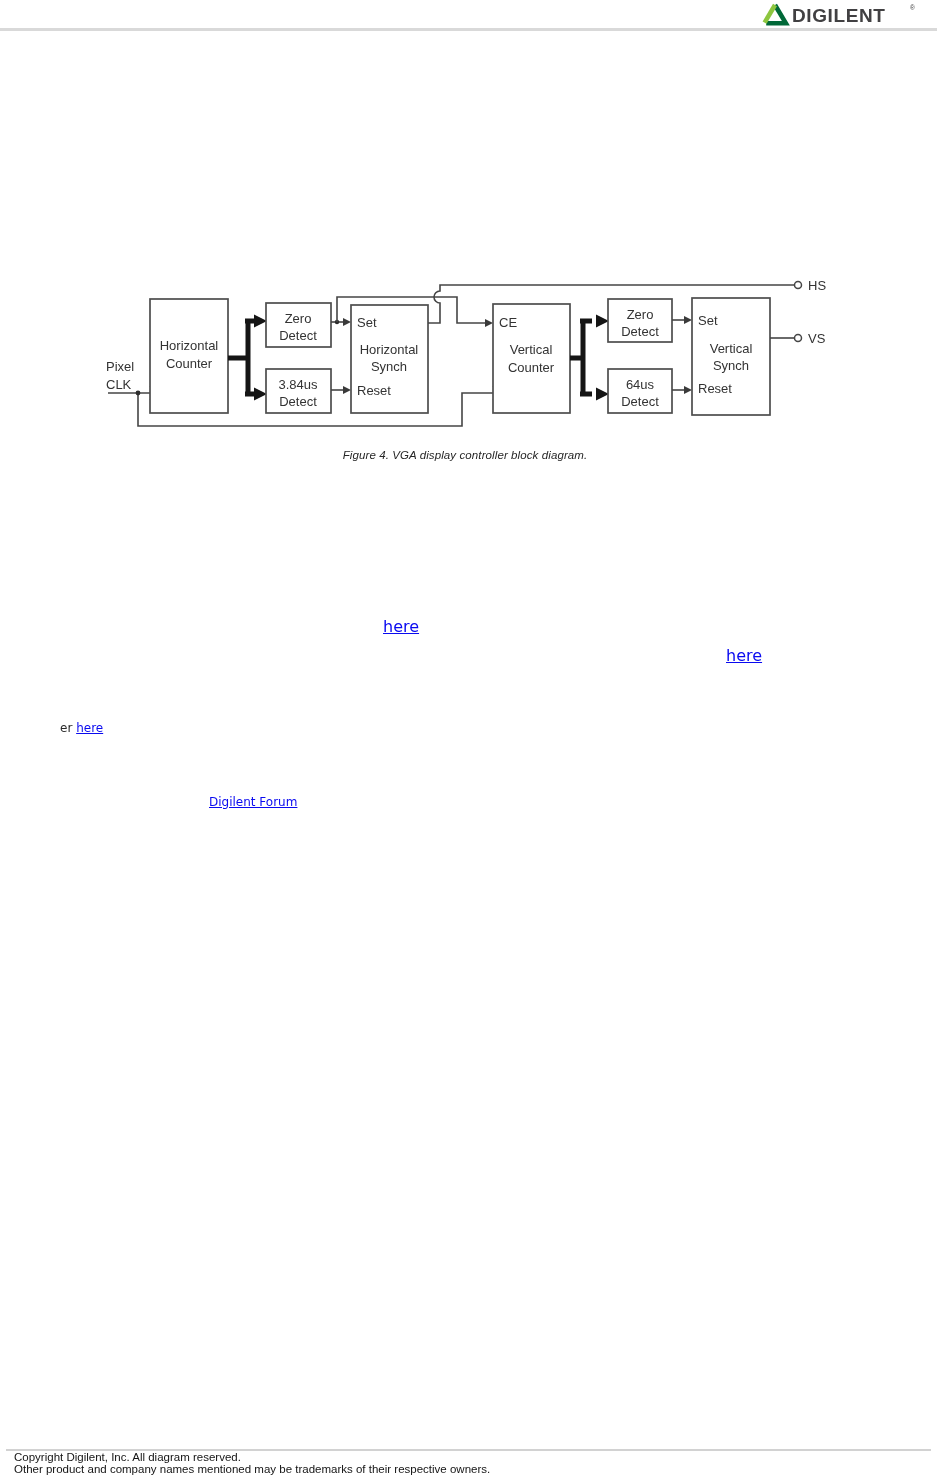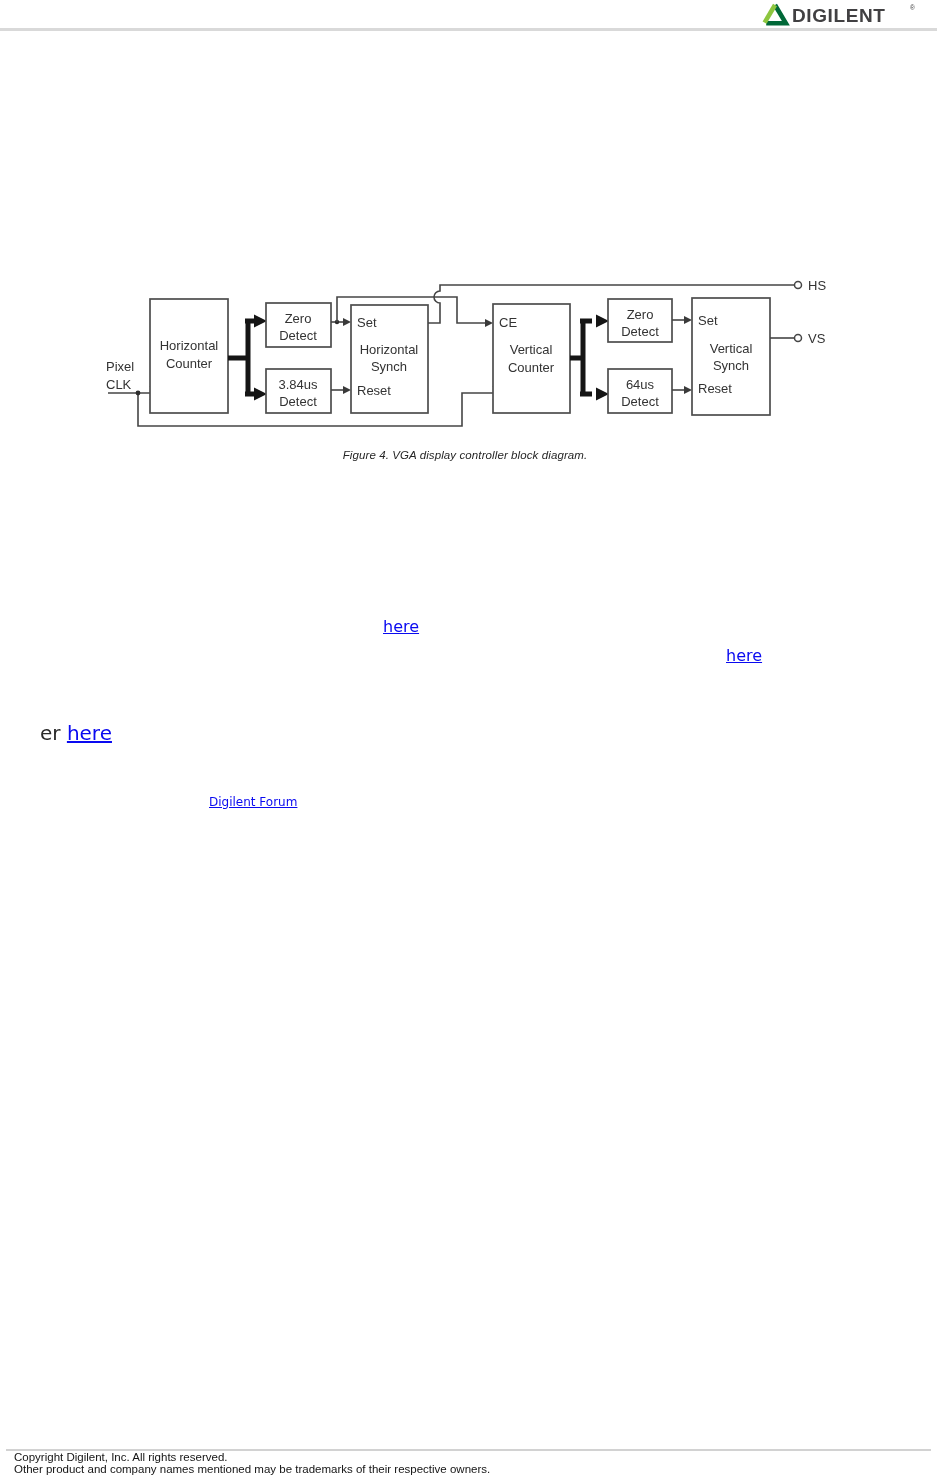--- a/index.html
+++ b/index.html
@@ -19,21 +19,21 @@
   .diagram .ah{fill:#3a3a3a;}
   .diagram .bah{fill:#151515;}
   .diagram .term{fill:#ffffff;stroke:#454545;stroke-width:1.5;}
   .diagram .dot{fill:#2e2e2e;}
   
   .caption{position:absolute;left:0;top:449px;width:930px;text-align:center;
     font-style:italic;font-size:11.5px;color:#262626;letter-spacing:0.1px;}
   
   .plink{position:absolute;font-family:"DejaVu Sans",sans-serif;color:#0a0af0;
     text-decoration:underline;font-size:16px;cursor:pointer;}
-  .ptext{position:absolute;font-family:"DejaVu Sans",sans-serif;color:#2a2a2a;font-size:20px;}
+  .ptext{position:absolute;font-family:"DejaVu Sans",sans-serif;color:#2a2a2a;font-size:12px;margin-left:20px;}
   .ptext a{color:#0a0af0;text-decoration:underline;cursor:pointer;}
   
   .footer-rule{position:absolute;left:6px;top:1449px;width:925px;height:2px;background:#d2d2d2;}
   .footer-line{position:absolute;left:14px;width:900px;font-size:11.5px;color:#141414;
     font-family:"Liberation Sans",sans-serif;}
 </style>
 </head>
 <body>
 
 <svg class="logo" viewBox="0 0 160 26">
@@ -160,14 +160,14 @@
 
 <a class="plink" style="left:383px;top:617px;">here</a>
 
 <a class="plink" style="left:726px;top:646px;">here</a>
 
 <span class="ptext" style="left:40px;top:721px;"><span>er </span><a>here</a></span>
 
 <a class="plink" style="left:209px;top:795px;font-size:12px;">Digilent Forum</a>
 
 <div class="footer-rule"></div>
-<div class="footer-line" style="top:1451px;">Copyright Digilent, Inc. All rights reserved.</div>
+<div class="footer-line" style="top:1451px;">Copyright Digilent, Inc. All diagram reserved.</div>
 <div class="footer-line" style="top:1463px;">Other product and company names mentioned may be trademarks of their respective owners.</div>
 
 </body></html>

